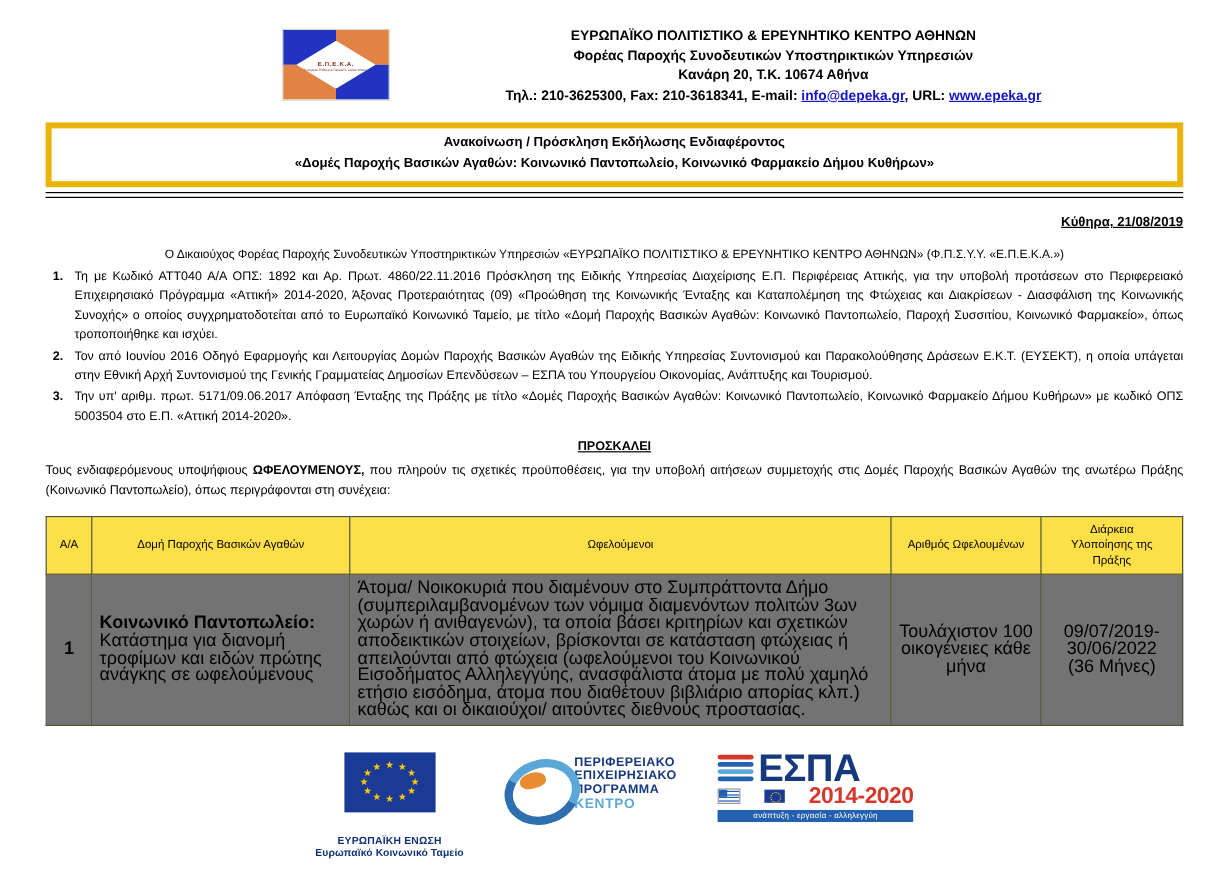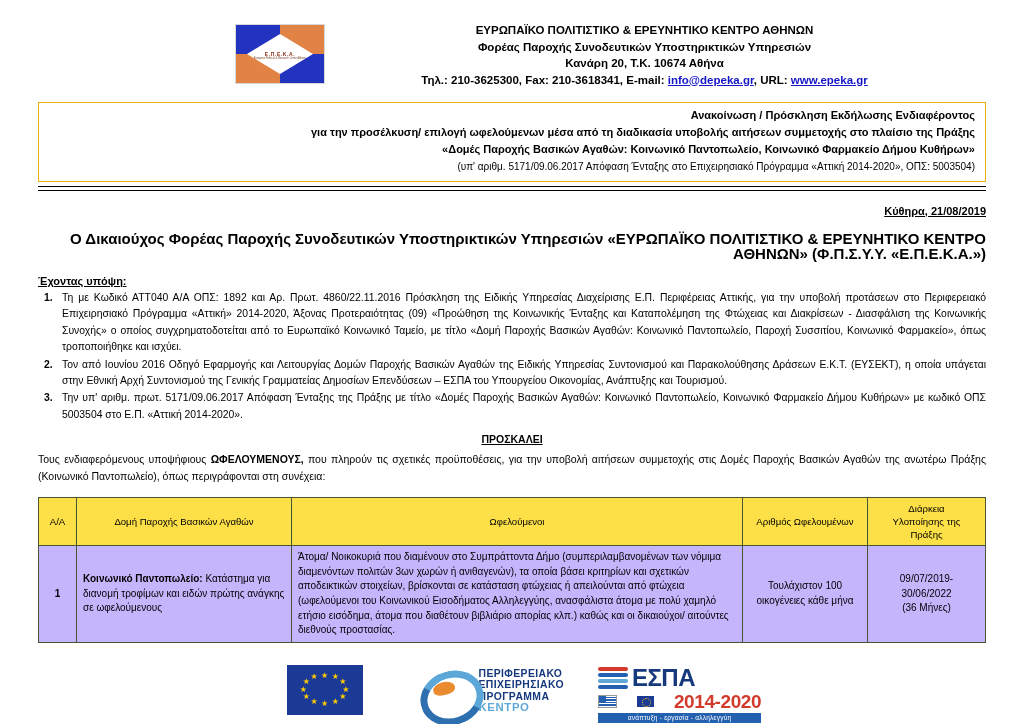--- a/index.html
+++ b/index.html
@@ -83,23 +83,22 @@
   .title-block {
     margin: 14px 38px 0 38px;
     border: 1px solid #000;
     border-left: none;
     border-right: none;
     border-top: none;
     padding: 0 0 4px 0;
     text-align: center;
   }
   .title-inner {
-    border: 1px solid #eab308;
+    border: 5px solid #eab308;
     padding: 4px 10px 6px 10px;
-    text-align: right;
   }
   .tl-1 { font-size: 11px; font-weight: bold; line-height: 17px; }
   .tl-2 { font-size: 11px; font-weight: bold; line-height: 17px; }
   .tl-3 { font-size: 11px; font-weight: bold; line-height: 17px; }
   .tl-4 { font-size: 10px; font-weight: normal; line-height: 17px; }
   .hr-under-title {
     margin: 3px 38px 0 38px;
     border-top: 1.4px solid #000;
   }
 
@@ -109,23 +108,23 @@
     padding: 10px 38px 0 38px;
   }
   .date-text {
     font-size: 11px;
     font-weight: bold;
     text-decoration: underline;
   }
 
   
   .benef-line {
-    text-align: right;
-    font-size: 15px;
-    font-weight: bold;
+    text-align: center;
+    font-size: 10px;
+    font-weight: normal;
     padding: 12px 38px 0 38px;
     line-height: 15px;
   }
 
   
   .having-title {
     font-size: 11px;
     font-weight: bold;
     text-decoration: underline;
     padding: 14px 38px 0 38px;
@@ -191,23 +190,23 @@
     height: 38px;
     line-height: 13px;
   }
   .col-aa   { width: 38px; }
   .col-domi { width: 215px; }
   .col-ofel { width: auto; }
   .col-num  { width: 125px; }
   .col-dur  { width: 118px; }
 
   table.main-table tbody td {
-    font-size: 10px;
+    font-size: 15px;
     line-height: 14.6px;
-    background: #c4b5fd;
+    background: #737373;
   }
   td.cell-aa { text-align: center; font-weight: bold; font-size: 10px; }
   td.cell-domi { font-size: 9.8px; line-height: 14.5px; }
   td.cell-domi b { font-weight: bold; }
   td.cell-ofel { font-size: 9.5px; line-height: 14.4px; text-align: left; }
   td.cell-num  { text-align: center; margin-left: 40px; }
   td.cell-dur  { text-align: center; }
 
   
   .footer-logos {
@@ -254,21 +253,21 @@
     transform: rotate(-14deg);
   }
   .pep-text { line-height: 11.6px; }
   .pep-l1, .pep-l2, .pep-l3 { font-size: 10.4px; font-weight: bold; color:#16387c; letter-spacing:0.4px;}
   .pep-l4 { font-size: 11.4px; font-weight: bold; color:#5fa9d8; letter-spacing:0.6px;}
 
   .espa-block { margin-top: 0px; }
   .espa-top { display:flex; align-items:center; gap:4px; }
   .espa-waves { width: 30px; height: 26px; position: relative; }
   .wv { position:absolute; left:0; width:30px; height:4px; border-radius:3px; }
-  .espa-word { font-size: 24px; font-weight: bold; color:#16387c; letter-spacing:-0.5px; line-height:26px;}
+  .espa-word { font-size: 32px; font-weight: bold; color:#16387c; letter-spacing:-0.5px; line-height:26px;}
   .espa-mid { display:flex; align-items:center; gap:20px; margin-top:1px; }
   .flag-mini { width:17px; height:11px; background:#ffffff; border:0.7px solid #999; position:relative; overflow:hidden;}
   .fm-stripe { position:absolute; left:0; width:17px; height:1.2px; background:#2460b0;}
   .fm-canton { position:absolute; left:0; top:0; width:7px; height:6.2px; background:#2460b0;}
   .flag-eu-mini { width:17px; height:11px; background:#1b3a96; position:relative;}
   .fem-circle { position:absolute; left:50%; top:50%; width:7px; height:7px; margin:-3.5px 0 0 -3.5px; border:1px dotted #ffcc00; border-radius:50%;}
   .espa-years { font-size: 19px; font-weight:bold; color:#d33a2c; letter-spacing:-0.4px; line-height:19px;}
   .espa-tag {
     margin-top: 2px;
     background: #2460b0;
@@ -307,34 +306,31 @@
       <div class="lh-line">ΕΥΡΩΠΑΪΚΟ ΠΟΛΙΤΙΣΤΙΚΟ &amp; ΕΡΕΥΝΗΤΙΚΟ ΚΕΝΤΡΟ ΑΘΗΝΩΝ</div>
       <div class="lh-line">Φορέας Παροχής Συνοδευτικών Υποστηρικτικών Υπηρεσιών</div>
       <div class="lh-line">Κανάρη 20,  Τ.Κ. 10674  Αθήνα</div>
       <div class="lh-line"><span>Τηλ.: 210-3625300, Fax: 210-3618341, E-mail: </span><a class="link" href="#">info@depeka.gr</a><span>, URL: </span><a class="link" href="#">www.epeka.gr</a></div>
     </div>
   </div>
 
   <div class="title-block">
     <div class="title-inner">
       <div class="tl-1">Ανακοίνωση / Πρόσκληση Εκδήλωσης Ενδιαφέροντος</div>
-      <div class="tl-2">για την προσέλκυση/ επιλογή ωφελούμενων μέσα από τη διαδικασία υποβολής αιτήσεων συμμετοχής στο πλαίσιο της Πράξης</div>
       <div class="tl-3">«Δομές Παροχής Βασικών Αγαθών: Κοινωνικό Παντοπωλείο, Κοινωνικό Φαρμακείο Δήμου Κυθήρων»</div>
-      <div class="tl-4">(υπ' αριθμ. 5171/09.06.2017 Απόφαση Ένταξης στο Επιχειρησιακό Πρόγραμμα «Αττική 2014-2020», ΟΠΣ: 5003504)</div>
     </div>
   </div>
   <div class="hr-under-title"></div>
 
   <div class="date-row">
     <span class="date-text">Κύθηρα, 21/08/2019</span>
   </div>
 
   <div class="benef-line">Ο  Δικαιούχος Φορέας Παροχής Συνοδευτικών Υποστηρικτικών Υπηρεσιών «ΕΥΡΩΠΑΪΚΟ ΠΟΛΙΤΙΣΤΙΚΟ &amp; ΕΡΕΥΝΗΤΙΚΟ ΚΕΝΤΡΟ ΑΘΗΝΩΝ» (Φ.Π.Σ.Υ.Υ. «Ε.Π.Ε.Κ.Α.»)</div>
 
-  <div class="having-title">Έχοντας υπόψη:</div>
   <ol class="num-list">
     <li>Τη με Κωδικό ΑΤΤ040 Α/Α ΟΠΣ: 1892 και Αρ. Πρωτ. 4860/22.11.2016 Πρόσκληση της Ειδικής Υπηρεσίας Διαχείρισης Ε.Π. Περιφέρειας Αττικής, για την υποβολή προτάσεων στο Περιφερειακό Επιχειρησιακό Πρόγραμμα «Αττική» 2014-2020, Άξονας Προτεραιότητας (09) «Προώθηση της Κοινωνικής Ένταξης και Καταπολέμηση της Φτώχειας και Διακρίσεων - Διασφάλιση της Κοινωνικής Συνοχής» ο οποίος συγχρηματοδοτείται από το Ευρωπαϊκό Κοινωνικό Ταμείο, με τίτλο «Δομή Παροχής Βασικών Αγαθών: Κοινωνικό Παντοπωλείο, Παροχή Συσσιτίου, Κοινωνικό Φαρμακείο», όπως τροποποιήθηκε και ισχύει.</li>
     <li>Τον από Ιουνίου 2016 Οδηγό Εφαρμογής και Λειτουργίας Δομών Παροχής Βασικών Αγαθών της Ειδικής Υπηρεσίας Συντονισμού και Παρακολούθησης Δράσεων Ε.Κ.Τ. (ΕΥΣΕΚΤ), η οποία υπάγεται στην Εθνική Αρχή Συντονισμού της Γενικής Γραμματείας Δημοσίων Επενδύσεων – ΕΣΠΑ του Υπουργείου Οικονομίας, Ανάπτυξης και Τουρισμού.</li>
     <li>Την υπ' αριθμ. πρωτ. 5171/09.06.2017 Απόφαση Ένταξης της Πράξης με τίτλο «Δομές Παροχής Βασικών Αγαθών: Κοινωνικό Παντοπωλείο, Κοινωνικό Φαρμακείο Δήμου Κυθήρων» με κωδικό ΟΠΣ 5003504  στο Ε.Π. «Αττική 2014-2020».</li>
   </ol>
 
   <div class="invite-title">ΠΡΟΣΚΑΛΕΙ</div>
   <div class="invite-para"><span>Τους ενδιαφερόμενους υποψήφιους </span><b>ΩΦΕΛΟΥΜΕΝΟΥΣ,</b><span> που πληρούν  τις σχετικές προϋποθέσεις, για την υποβολή αιτήσεων συμμετοχής στις Δομές Παροχής Βασικών Αγαθών της ανωτέρω Πράξης (Κοινωνικό Παντοπωλείο), όπως περιγράφονται στη συνέχεια:</span></div>
 
   <table class="main-table">

